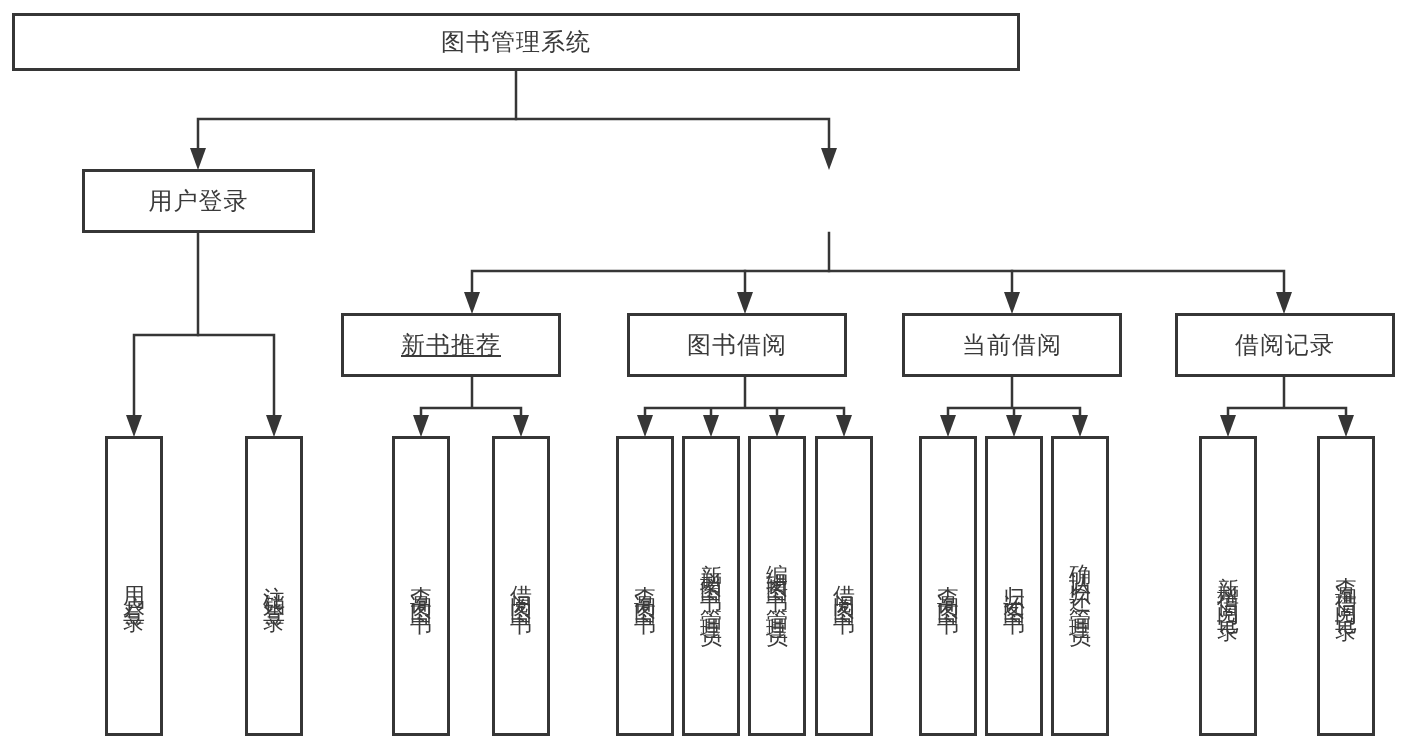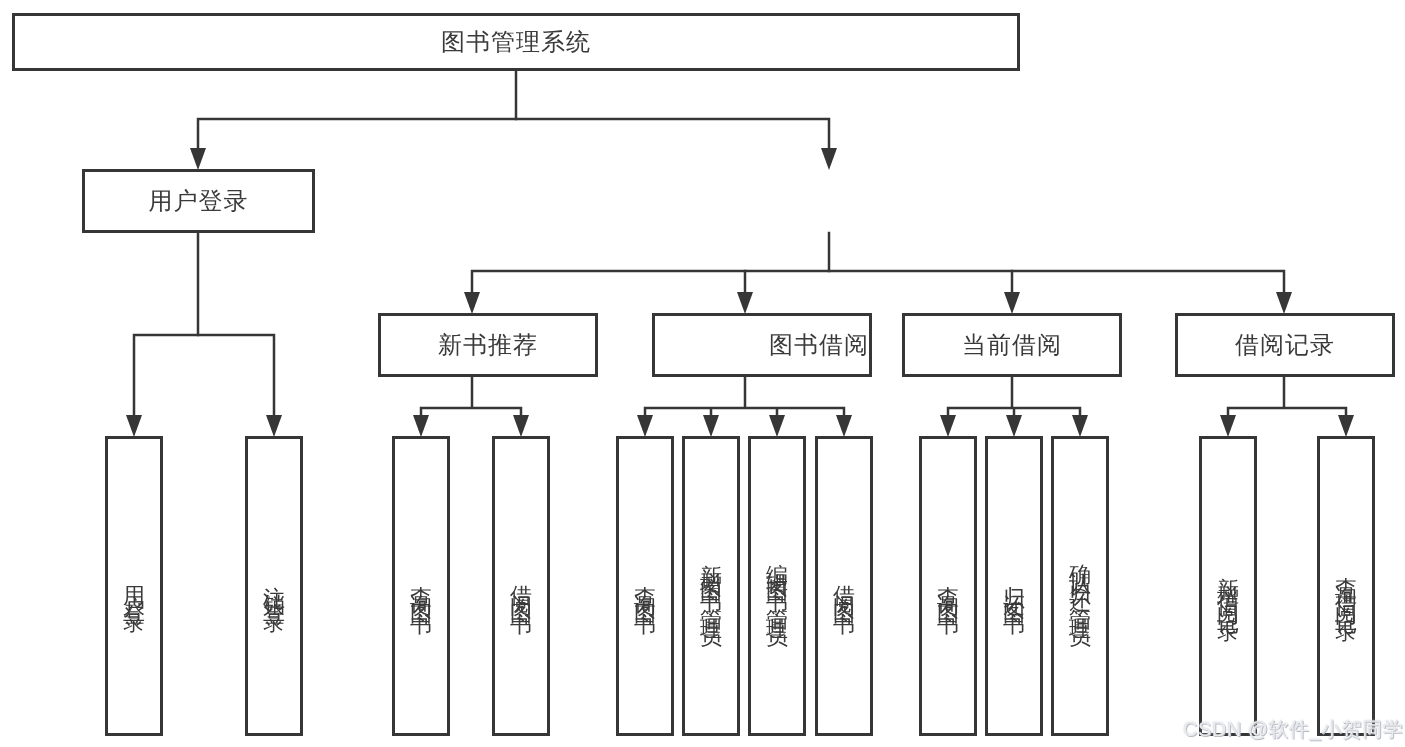--- a/index.html
+++ b/index.html
@@ -30,22 +30,22 @@
     white-space: nowrap;
   }
   
   .b-root  { left: 12px;  top: 13px;  width: 1008px; height: 58px; }
   
   .b-l2    { top: 169px; height: 64px; }
   .b-user-login { left: 82px;  width: 233px; }
   .b-book-mgmt  { left: 712px; width: 235px; }
   
   .b-l3    { top: 313px; height: 64px; width: 220px; }
-  .b-recommend { left: 378px; }
-  .b-borrow    { left: 652px; justify-content: flex-end; }
+  .b-recommend { left: 341px; text-decoration: underline; }
+  .b-borrow    { left: 627px; }
   .b-current   { left: 902px; justify-content: center; }
   .b-record    { left: 1175px; }
   
   .leaf { top: 436px; height: 300px; width: 58px; }
   .vtext {
     writing-mode: vertical-rl;
     text-orientation: mixed;
     font-size: 22px;
     letter-spacing: 9px;
     line-height: 1;
@@ -182,15 +182,14 @@
   <div class="box leaf leaf-11">
     <span class="vtext">确认归还（管理员）</span>
   </div>
   <div class="box leaf leaf-12">
     <span class="vtext">新增借阅记录</span>
   </div>
   <div class="box leaf leaf-13">
     <span class="vtext">查询借阅记录</span>
   </div>
 
-  <div class="watermark">CSDN @软件_小贺同学</div>
 
 </div>
 
 </body></html>

